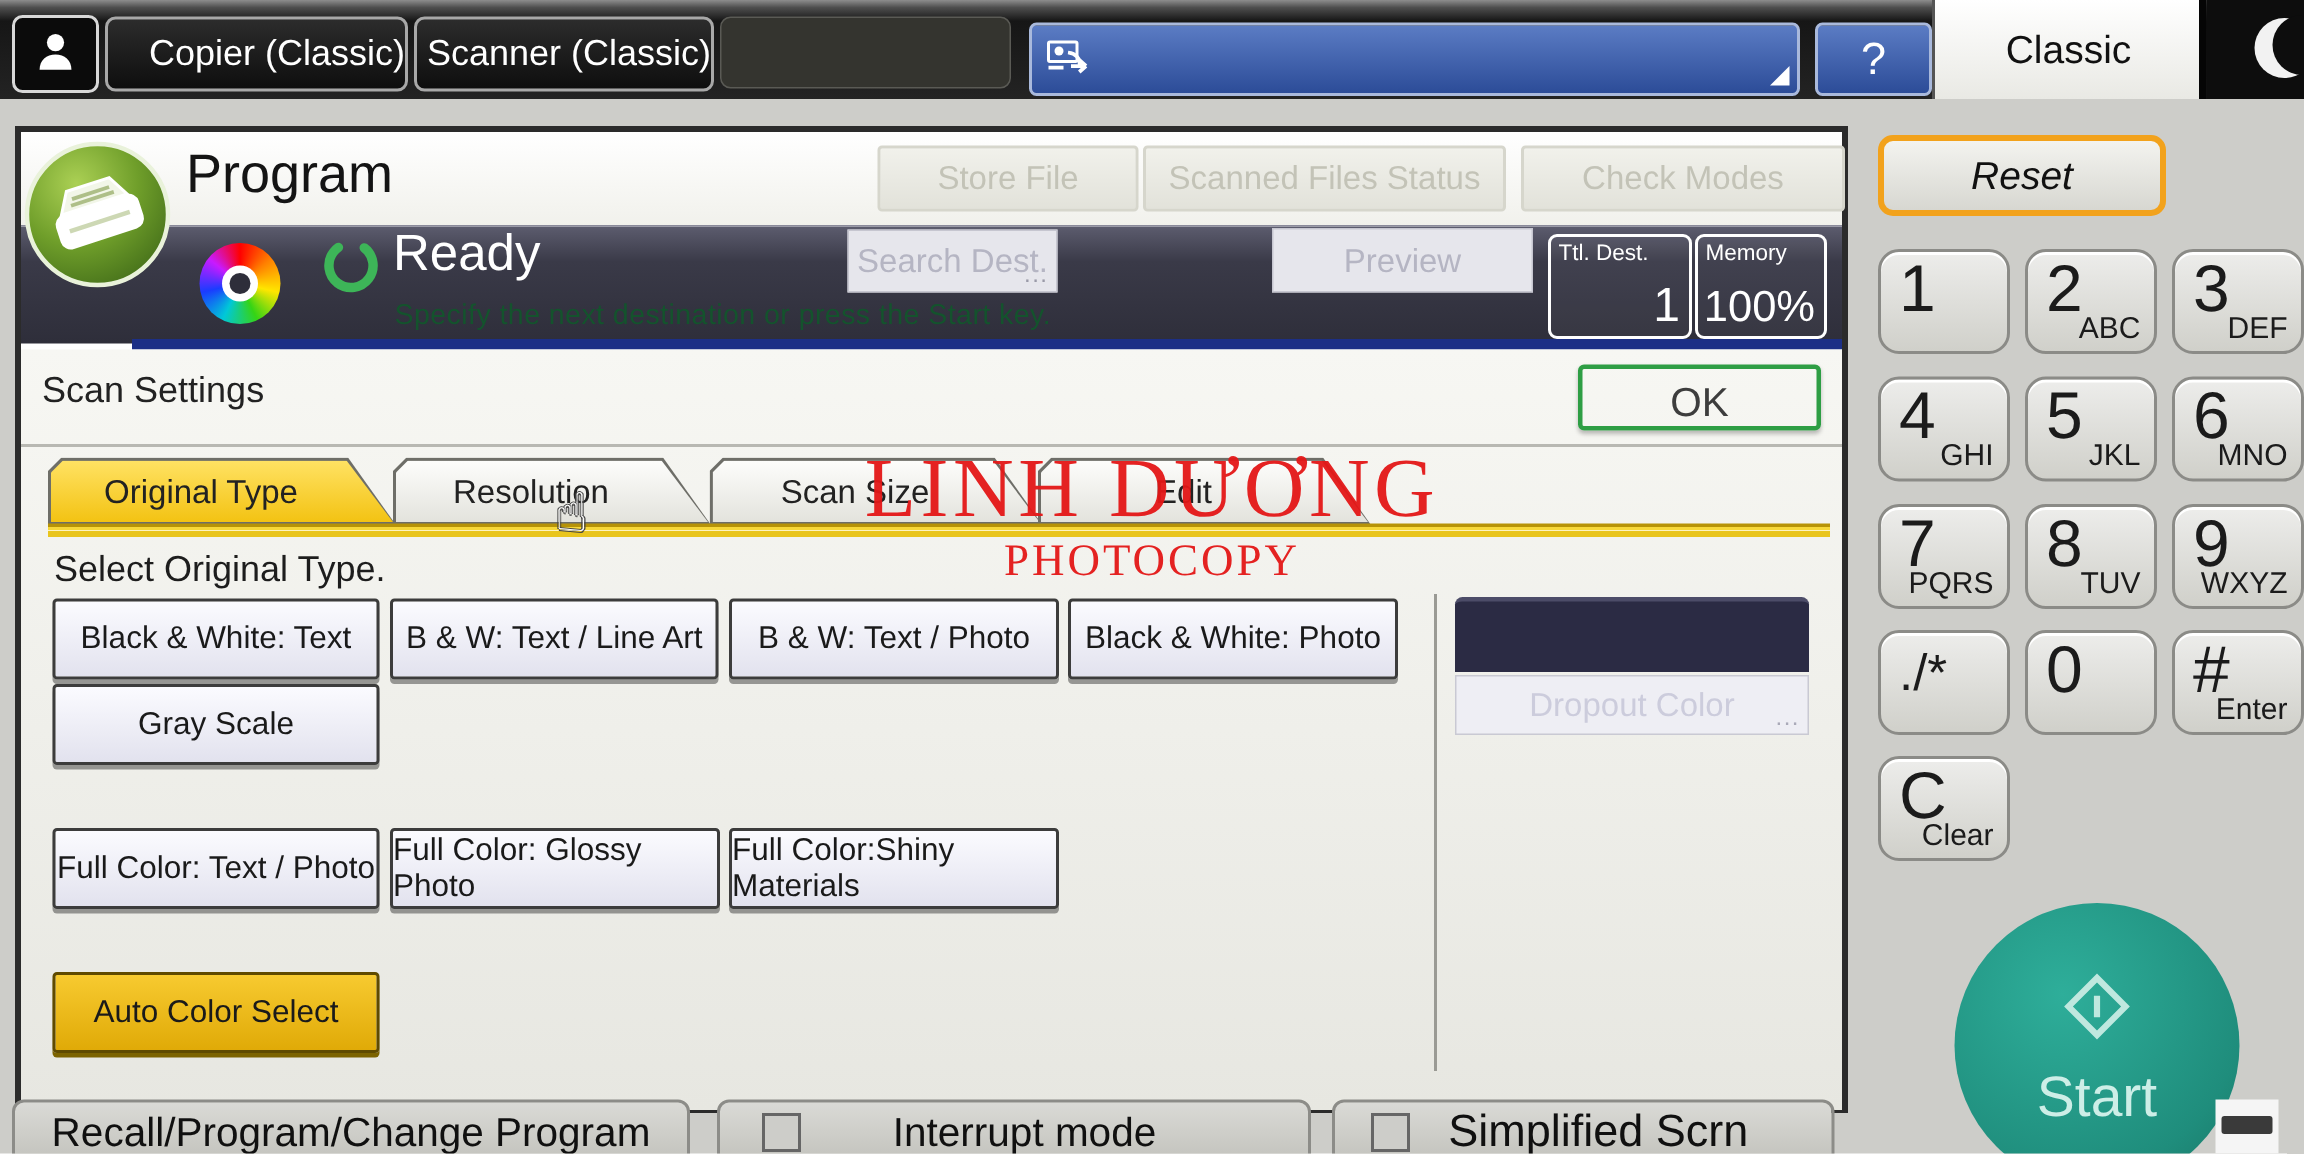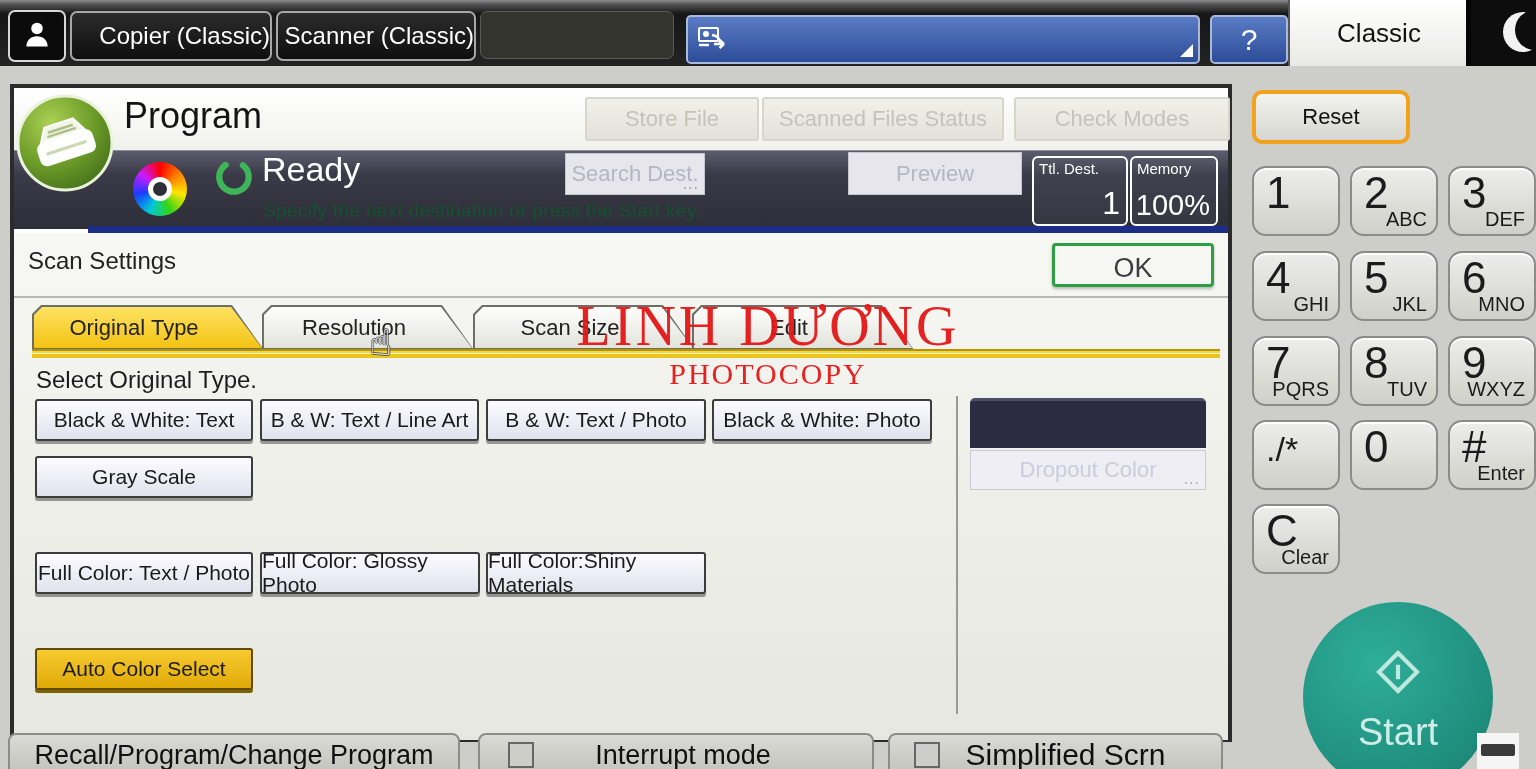--- a/index.html
+++ b/index.html
@@ -70,43 +70,43 @@
   .tab-shape{position:absolute;inset:0;background:#6e6e68;
     clip-path:polygon(9px 0,calc(100% - 32px) 0,100% 100%,0 100%,0 9px);}
   .tab-fill{position:absolute;inset:2px;background:linear-gradient(#fdfdfb,#e3e3dd);
     clip-path:polygon(8px 0,calc(100% - 31px) 0,100% 100%,0 100%,0 8px);}
   .tab-fill.active{background:linear-gradient(#ffe263,#f3c313);}
   .tab-label{position:absolute;left:0;right:28px;top:0;bottom:0;display:flex;align-items:center;
     justify-content:center;font-size:22px;color:#222;}
   .yellowbar{position:absolute;left:32px;top:349px;width:1188px;height:9px;
     background:linear-gradient(to bottom,#b79307 0 2px,#f7d83a 2px 4px,#fdf3c2 4px 5px,#e9c51d 5px 9px);}
   .sel-label{position:absolute;left:36px;top:366px;font-size:24px;color:#1d1d1d;}
-  .opt-btn{position:absolute;height:42px;display:flex;align-items:center;justify-content:center;
+  .opt-btn{position:absolute;height:54px;display:flex;align-items:center;justify-content:center;
     background:linear-gradient(#fbfbff,#e2e2ee);border:2px solid #3c3c3c;border-radius:3px;
     color:#1a1a1a;font-size:21px;box-shadow:0 3px 0 rgba(40,40,40,.45);box-sizing:border-box;}
   .opt-btn.gold{background:linear-gradient(#f7ca30,#e0aa07);border-color:#5f4a00;
     box-shadow:0 3px 0 #7c6300;}
   .vdiv{position:absolute;left:956px;top:396px;width:2px;height:318px;background:#9a9a94;}
   .navybox{position:absolute;left:970px;top:398px;width:236px;height:50px;background:#2b2b44;
     border-radius:5px 5px 0 0;border-top:3px solid #4c4c68;box-sizing:border-box;}
   .dropout{position:absolute;left:970px;top:450px;width:236px;height:40px;background:#eeeef4;
     border:1px solid #c9c9d3;display:flex;align-items:center;justify-content:center;
     color:#ccccdc;font-size:22px;box-sizing:border-box;}
 
   
   .bb-btn{position:absolute;top:733px;height:44px;background:linear-gradient(#dadad6,#c2c2bc);
     border:2px solid #8c8c88;border-radius:8px;display:flex;align-items:center;color:#101010;
     box-sizing:border-box;}
   .bb-center{justify-content:center;font-size:27px;}
   .cb{width:22px;height:22px;border:2px solid #666;background:#cdcdc9;flex:none;}
 
   
-  .resetbtn{position:absolute;left:1252px;top:90px;width:158px;height:54px;
+  .resetbtn{position:absolute;left:1252px;top:90px;width:192px;height:54px;
     border:4px solid #f2a21c;border-radius:10px;background:linear-gradient(#f3f3ef,#d7d7d1);
-    display:flex;align-items:center;justify-content:center;font-size:22px;color:#111;box-sizing:border-box;}
+    display:flex;align-items:center;justify-content:center;font-size:26px;color:#111;box-sizing:border-box;font-style:italic;}
   .key{position:absolute;width:88px;height:70px;background:linear-gradient(#ededeb,#d0d0ca);
     border:2px solid #8b8b87;border-radius:14px;box-shadow:inset 0 2px 0 #ffffff;box-sizing:border-box;}
   .key-main{position:absolute;left:12px;top:0px;font-size:44px;color:#1b1b1b;}
   .key-main.small{font-size:34px;top:8px;}
   .key-sub{position:absolute;right:9px;bottom:3px;font-size:20px;color:#1b1b1b;}
   .startbtn{position:absolute;left:1303px;top:602px;width:190px;height:190px;border-radius:50%;
     background:radial-gradient(circle at 38% 32%,#2eae9a,#1f8d7c 70%,#197565);
     display:flex;flex-direction:column;align-items:center;justify-content:center;gap:2px;}
   .start-label{font-size:38px;color:#cdeee7;margin-top:2px;}
   .wm-logo{position:absolute;left:1477px;top:733px;width:42px;height:36px;background:#f5f5f5;}

